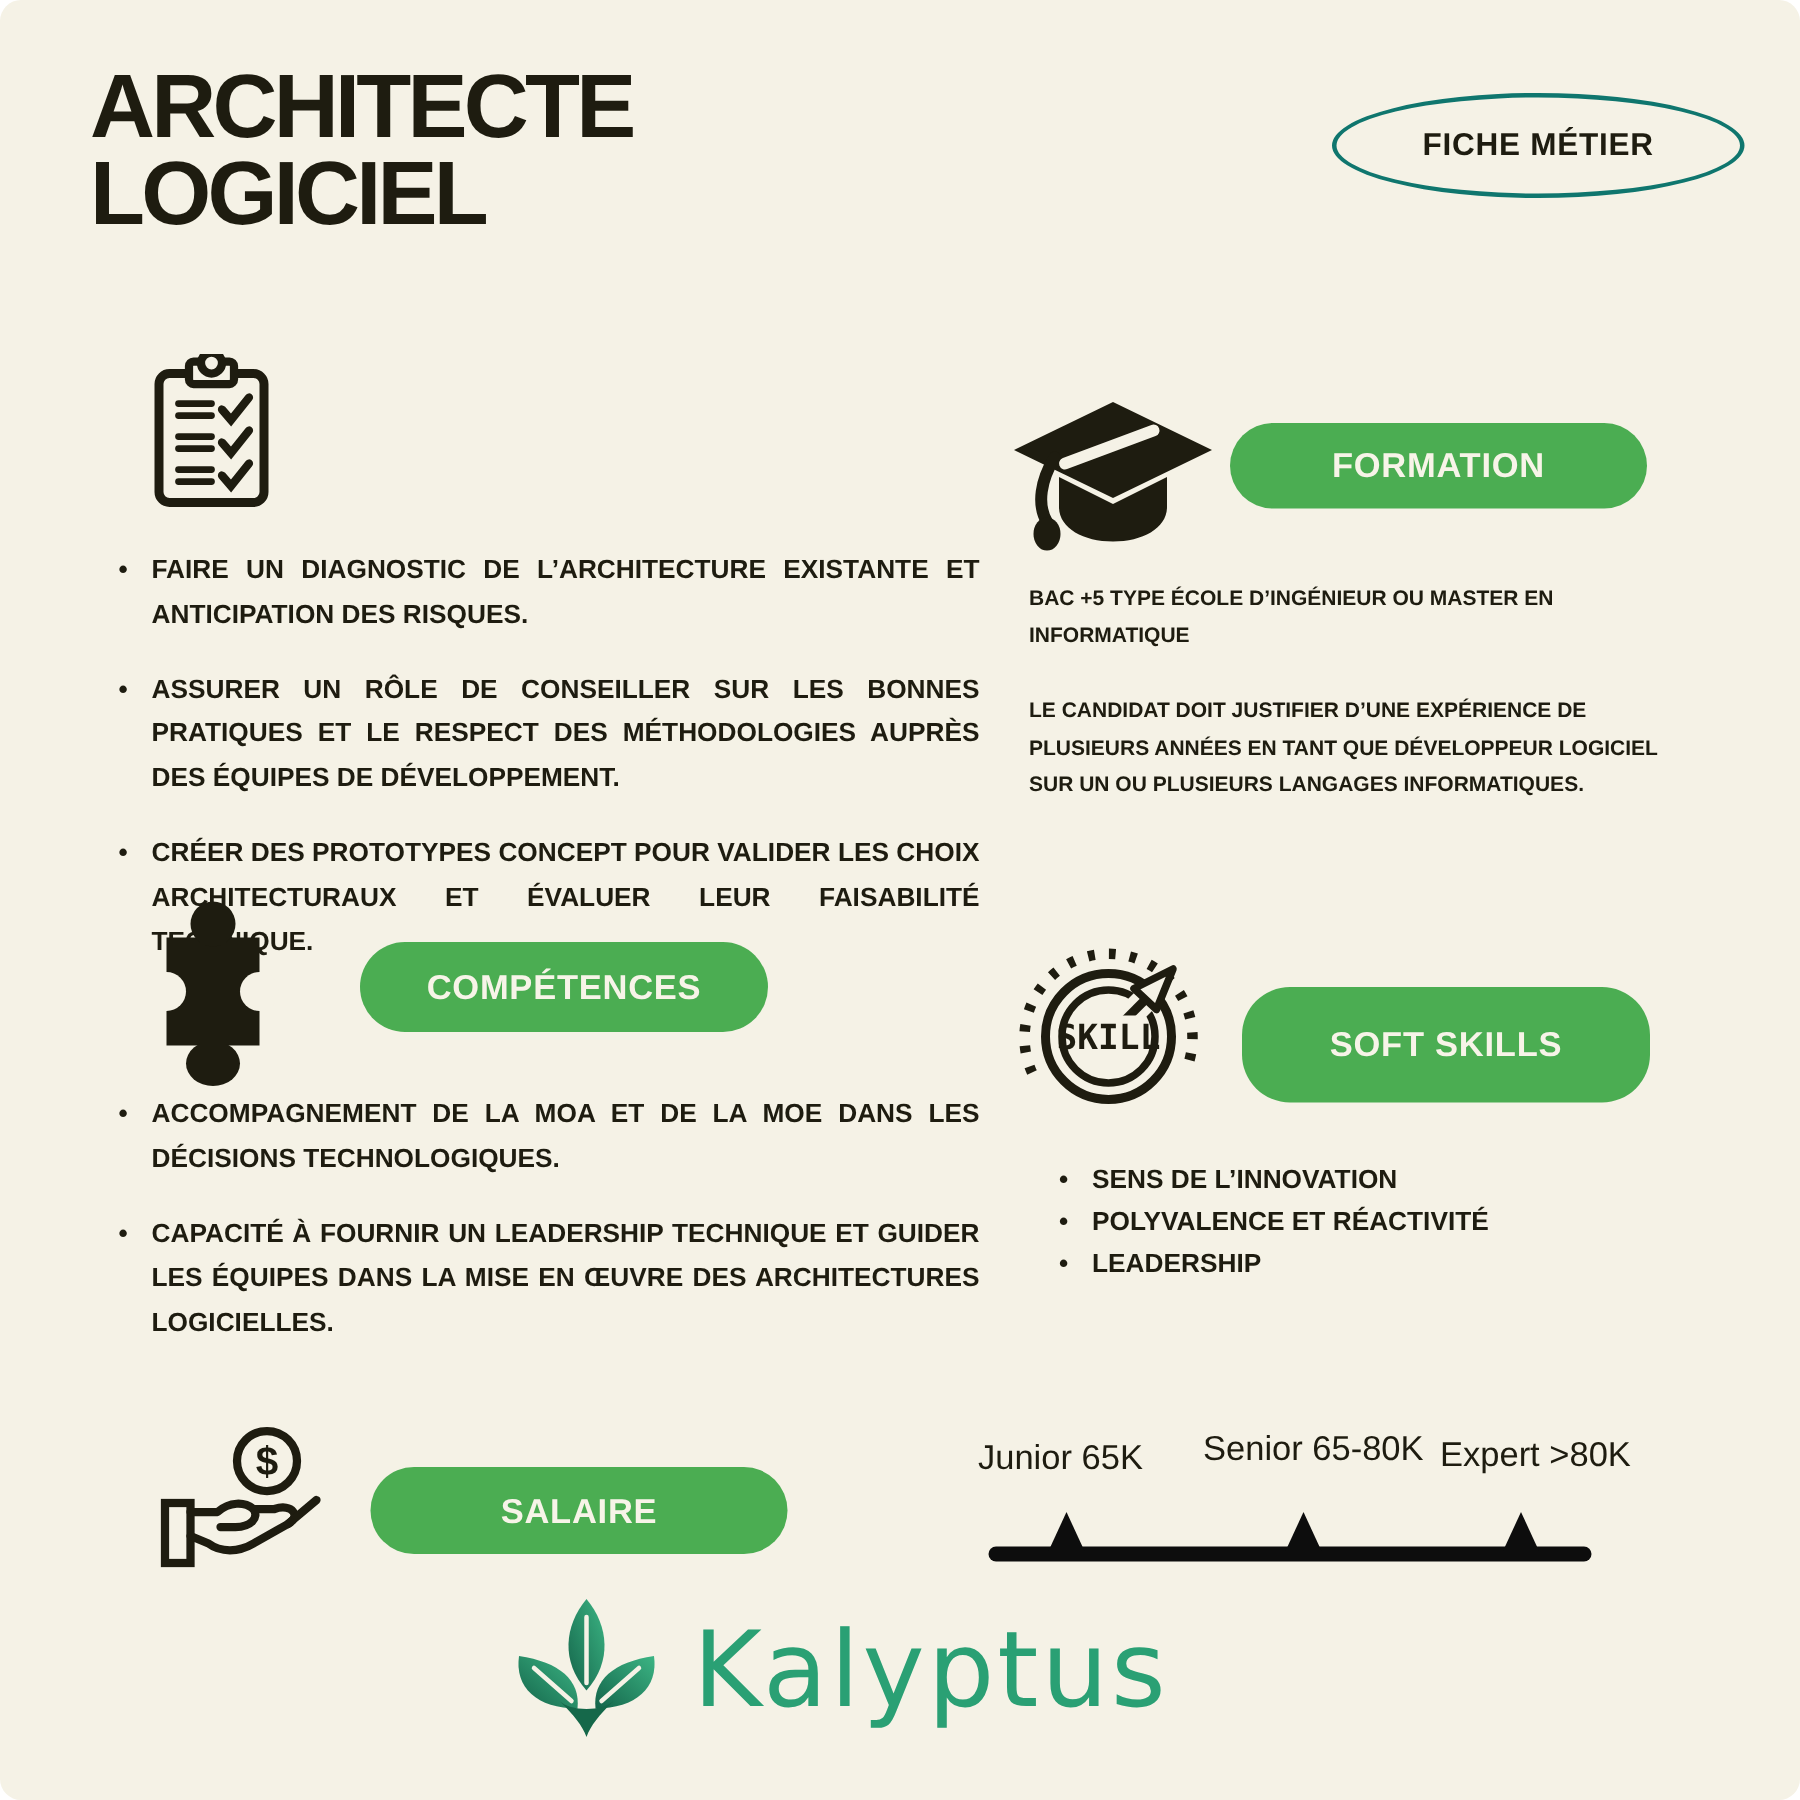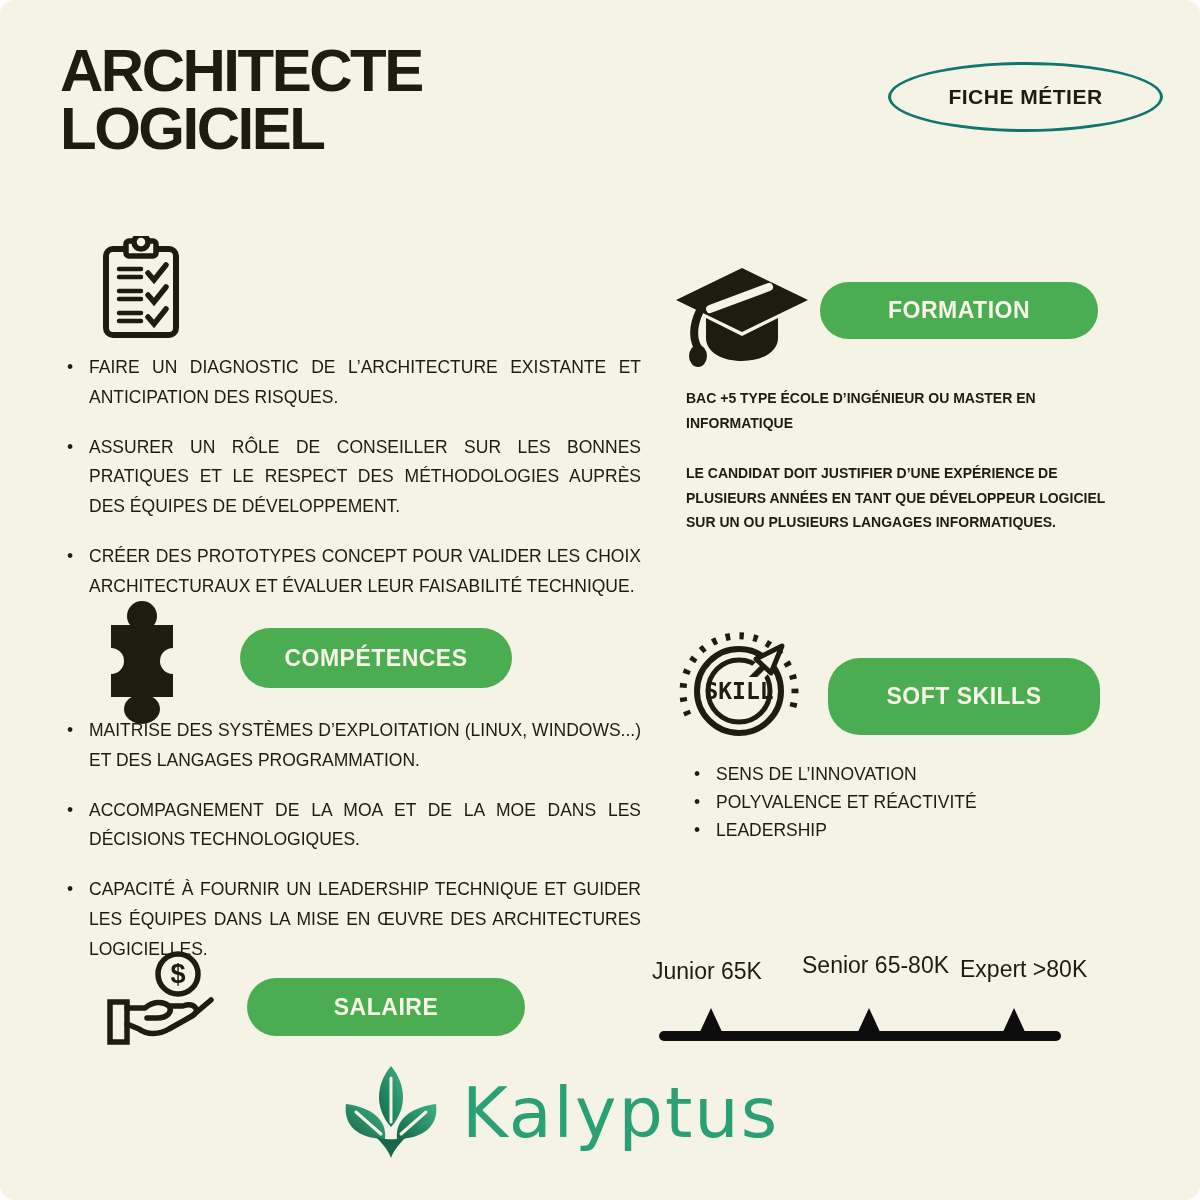--- a/index.html
+++ b/index.html
@@ -25,22 +25,22 @@
   
   .pill{
     position:absolute;background:#4bad52;border-radius:32px;
     display:flex;align-items:center;justify-content:center;
   }
   .pill span{color:#f7f4e8;font-size:23px;font-weight:bold;letter-spacing:0.5px;}
   
   .icon{position:absolute;}
   
   .bullets{
-    position:absolute;margin:0;padding:0;list-style:none;
-    font-size:17.5px;font-weight:normal;line-height:1.7;
+    position:absolute;margin:12px;padding:0;list-style:none;
+    font-size:17.5px;font-weight:bold;line-height:1.7;
   }
   .bullets li{
     position:relative;padding-left:26px;margin-bottom:20px;
     text-align:justify;
   }
   .bullets li::before{
     content:"•";position:absolute;left:4px;top:0;
   }
   .bullets.tight li{margin-bottom:0;text-align:left;}
   .paras{position:absolute;font-size:14px;font-weight:bold;line-height:1.75;}
@@ -116,21 +116,20 @@
     <rect x="36" y="96" width="18" height="10" fill="#1e1c10"></rect>
     <circle cx="14" cy="64" r="13" fill="#f5f2e6"></circle>
     <circle cx="76" cy="64" r="13" fill="#f5f2e6"></circle>
   </svg>
 
   <div class="pill" style="left:240px;top:628px;width:272px;height:60px">
     <span>COMPÉTENCES</span>
   </div>
 
   <ul class="bullets" style="left:63px;top:716px;width:578px">
-    <li>MAITRISE DES SYSTÈMES D’EXPLOITATION (LINUX, WINDOWS...) ET DES LANGAGES PROGRAMMATION.</li>
     <li>ACCOMPAGNEMENT DE LA MOA ET DE LA MOE DANS LES DÉCISIONS TECHNOLOGIQUES.</li>
     <li>CAPACITÉ À FOURNIR UN LEADERSHIP TECHNIQUE ET GUIDER LES ÉQUIPES DANS LA MISE EN ŒUVRE DES ARCHITECTURES LOGICIELLES.</li>
   </ul>
 
   <svg class="icon" style="left:672px;top:618px" width="134" height="132" viewBox="0 0 134 132">
     <path d="M16 97 A56 56 0 1 1 118 97" fill="none" stroke="#1e1c10" stroke-width="7" stroke-dasharray="4.5 9.5"></path>
     <circle cx="67" cy="73" r="42" fill="none" stroke="#1e1c10" stroke-width="6"></circle>
     <circle cx="67" cy="73" r="31" fill="none" stroke="#1e1c10" stroke-width="5"></circle>
     <line x1="67" y1="73" x2="104" y2="36" stroke="#f5f2e6" stroke-width="17"></line>
     <line x1="67" y1="73" x2="92" y2="48" stroke="#1e1c10" stroke-width="6"></line>

